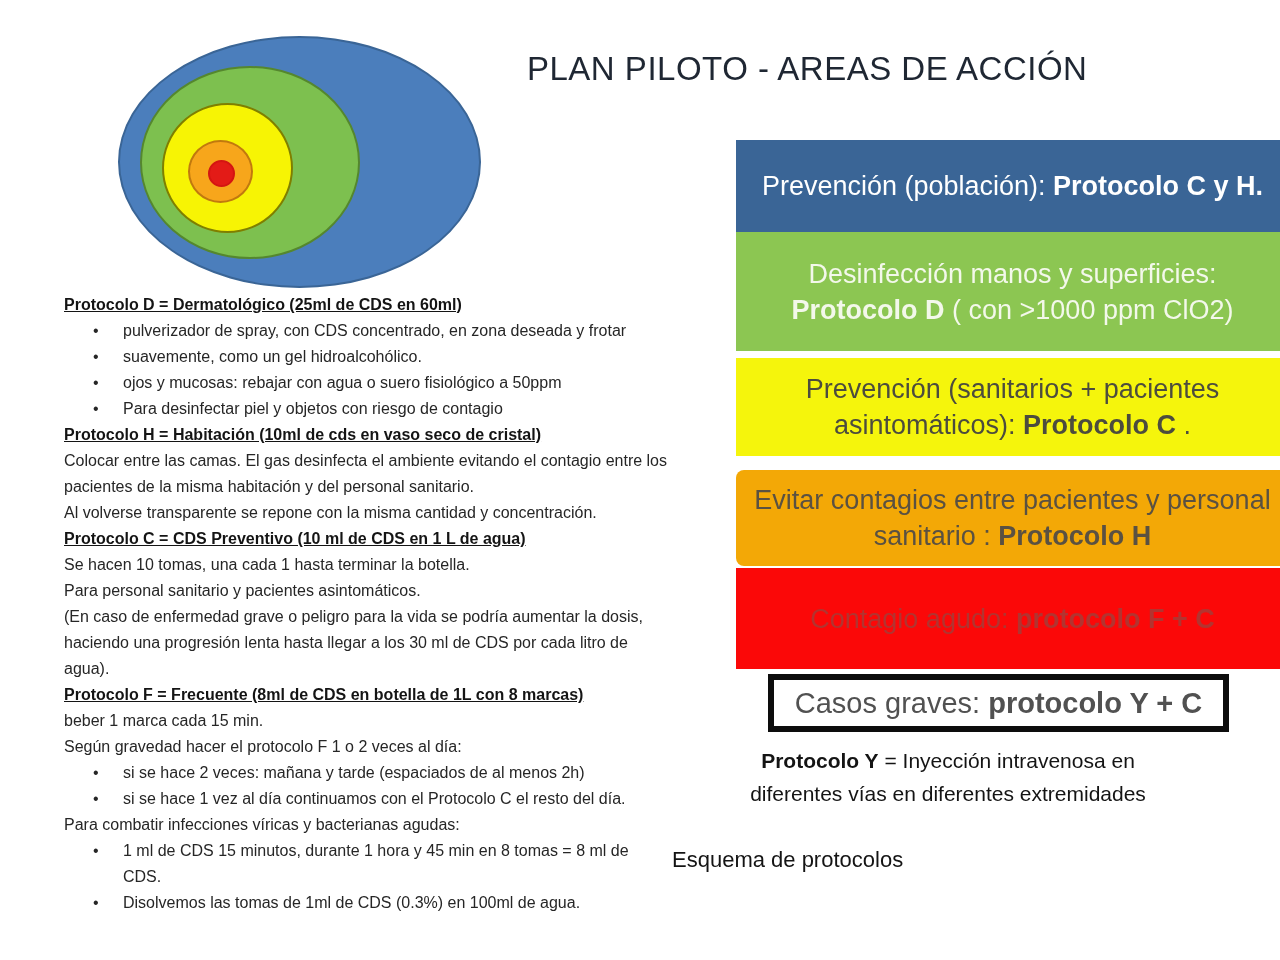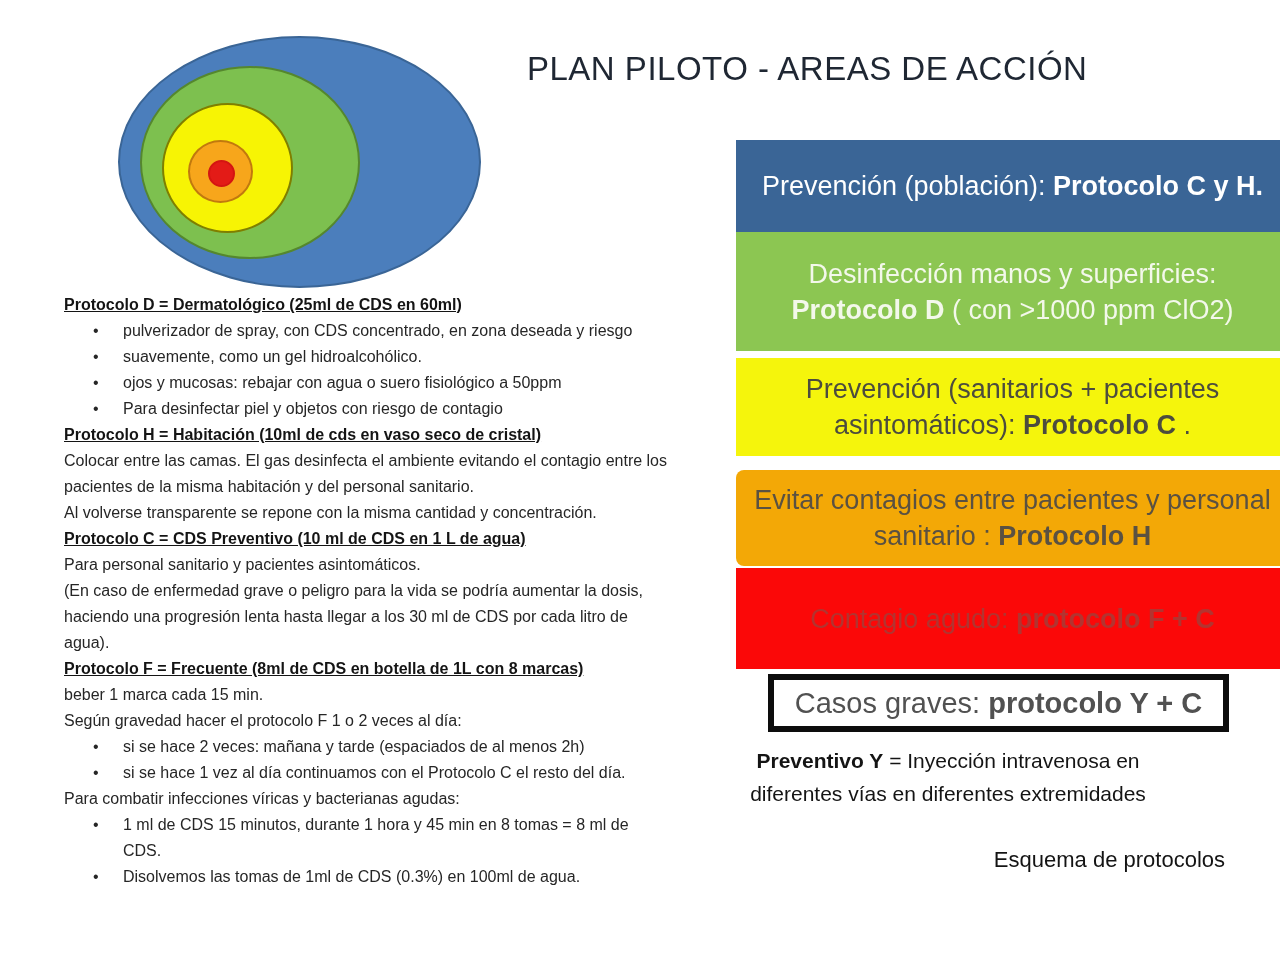--- a/index.html
+++ b/index.html
@@ -29,48 +29,49 @@
   .abox0{height:92px;}
   .abox1{height:119px;}
   .abox2{height:98px;margin-top:7px;}
   .abox3{height:96px;margin-top:14px;}
   .abox4{height:101px;margin-top:2px;}
   .abox5{height:58px;margin-top:5px;margin-left:32px;margin-right:60px;font-size:29px;}
   
   .note-y{position:absolute;left:718px;top:744px;width:460px;text-align:center;
           font-size:21px;line-height:33px;color:#141414;}
   .note-y .bd{font-weight:bold;}
-  .note-esquema{position:absolute;left:672px;top:847px;width:553px;text-align:right;
+  .note-esquema{position:absolute;left:672px;top:847px;width:553px;text-align:left;
           font-size:22px;color:#141414;}
 </style>
 </head>
 <body>
 
 <div class="page">
 
   <div class="title">PLAN PILOTO - AREAS DE ACCIÓN</div>
 
   <div>
     <div class="ring ring0" style="background: rgb(75, 126, 188); border: 2px solid rgb(58, 101, 150);"></div>
     <div class="ring ring1" style="background: rgb(125, 192, 79); border: 2px solid rgb(85, 135, 46);"></div>
     <div class="ring ring2" style="background: rgb(247, 244, 4); border: 2px solid rgb(127, 127, 0);"></div>
     <div class="ring ring3" style="background: rgb(247, 166, 27); border: 2px solid rgb(193, 121, 14);"></div>
     <div class="ring ring4" style="background: rgb(227, 27, 23); border: 2px solid rgb(212, 21, 18);"></div>
   </div>
 
   <div class="left-col">
     <div class="h">Protocolo D = Dermatológico (25ml de CDS en 60ml)</div>
-    <div class="b"><span class="dot">•</span><span>pulverizador de spray, con CDS concentrado, en zona deseada y riesgo</span></div>
+    <div class="b"><span class="dot">•</span><span>pulverizador de spray, con CDS concentrado, en zona deseada y frotar</span></div>
     <div class="b"><span class="dot">•</span><span>suavemente, como un gel hidroalcohólico.</span></div>
     <div class="b"><span class="dot">•</span><span>ojos y mucosas: rebajar con agua o suero fisiológico a 50ppm</span></div>
     <div class="b"><span class="dot">•</span><span>Para desinfectar piel y objetos con riesgo de contagio</span></div>
     <div class="h">Protocolo H = Habitación (10ml de cds en vaso seco de cristal)</div>
     <div class="t">Colocar entre las camas. El gas desinfecta el ambiente evitando el contagio entre los pacientes de la misma habitación y del personal sanitario.</div>
     <div class="t">Al volverse transparente se repone con la misma cantidad y concentración.</div>
     <div class="h">Protocolo C = CDS Preventivo (10 ml de CDS en 1 L de agua)</div>
+    <div class="t">Se hacen 10 tomas, una cada 1 hasta terminar la botella.</div>
     <div class="t">Para personal sanitario y pacientes asintomáticos.</div>
     <div class="t">(En caso de enfermedad grave o peligro para la vida se podría aumentar la dosis, haciendo una progresión lenta hasta llegar a los 30 ml de CDS por cada litro de agua).</div>
     <div class="h">Protocolo F = Frecuente (8ml de CDS en botella de 1L con 8 marcas)</div>
     <div class="t">beber 1 marca cada 15 min.</div>
     <div class="t">Según gravedad hacer el protocolo F 1 o 2 veces al día:</div>
     <div class="b"><span class="dot">•</span><span>si se hace 2 veces: mañana y tarde (espaciados de al menos 2h)</span></div>
     <div class="b"><span class="dot">•</span><span>si se hace 1 vez al día continuamos con el Protocolo C el resto del día.</span></div>
     <div class="t">Para combatir infecciones víricas y bacterianas agudas:</div>
     <div class="b"><span class="dot">•</span><span>1 ml de CDS 15 minutos, durante 1 hora y 45 min en 8 tomas = 8 ml de CDS.</span></div>
     <div class="b"><span class="dot">•</span><span>Disolvemos las tomas de 1ml de CDS (0.3%) en 100ml de agua.</span></div>
@@ -91,18 +92,18 @@
     </div>
     <div class="abox abox4" style="background: rgb(251, 8, 8); color: rgb(178, 52, 48);">
       <div><span>Contagio agudo: </span><span class="bd">protocolo F + C</span><span></span></div>
     </div>
     <div class="abox abox5" style="background: rgb(255, 255, 255); color: rgb(81, 81, 81); border: 6px solid rgb(13, 13, 13);">
       <div><span>Casos graves: </span><span class="bd">protocolo Y + C</span><span></span></div>
     </div>
   </div>
 
   <div class="note-y">
-    <span class="bd">Preventivo Y</span><span> = Inyección intravenosa en diferentes vías en diferentes extremidades</span>
+    <span class="bd">Protocolo Y</span><span> = Inyección intravenosa en diferentes vías en diferentes extremidades</span>
   </div>
 
   <div class="note-esquema">Esquema de protocolos</div>
 
 </div>
 
 </body></html>

